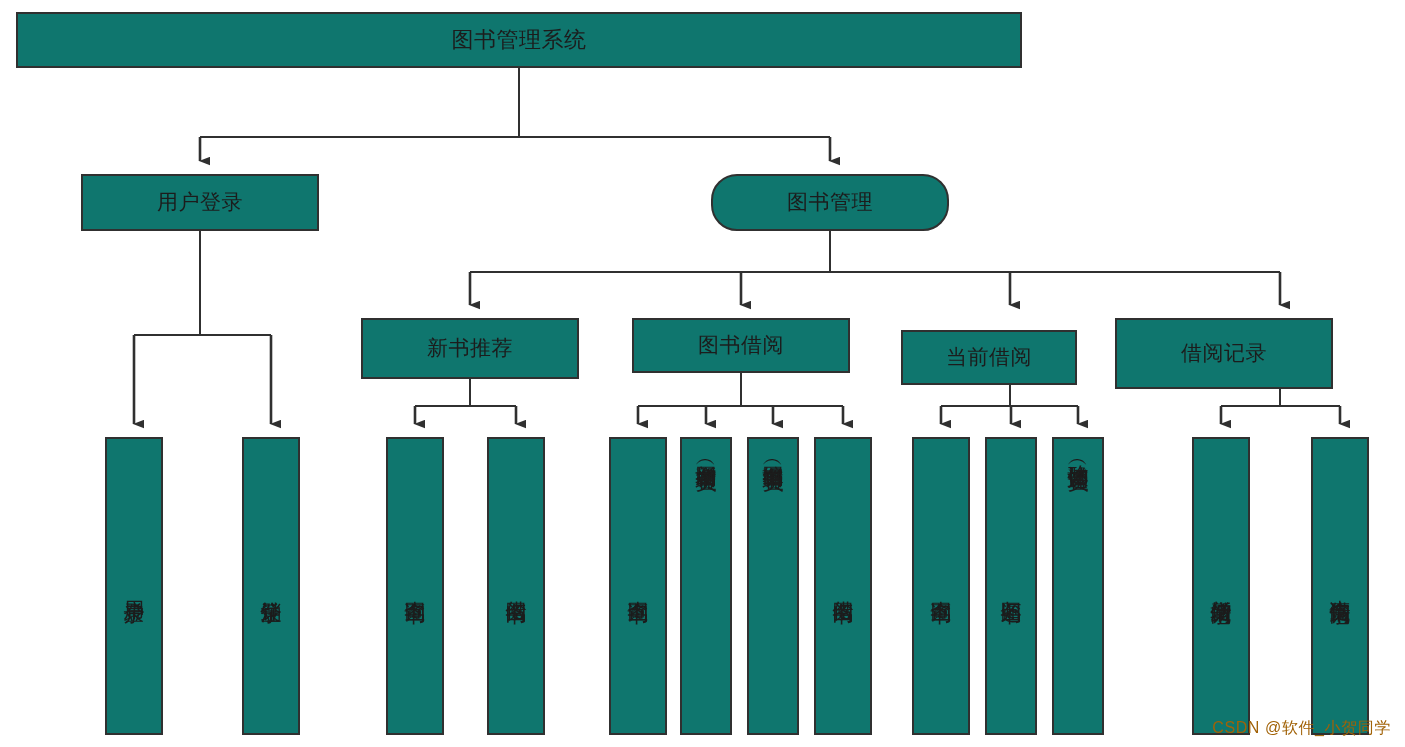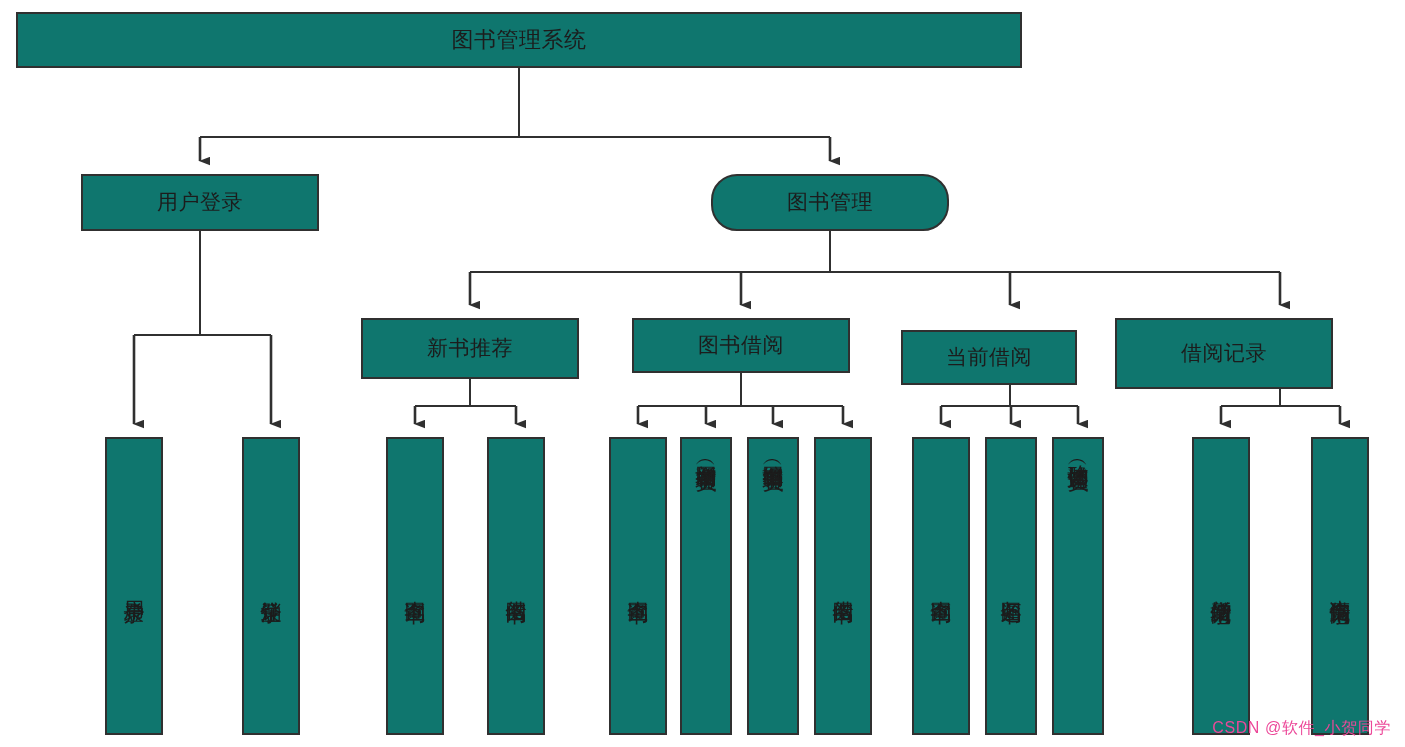--- a/index.html
+++ b/index.html
@@ -61,21 +61,21 @@
   }
   .node.vert.mid {
     align-items: center;
     padding-top: 0;
   }
   #watermark {
     position: absolute;
     right: 14px;
     bottom: 8px;
     font-size: 16px;
-    color: #ec4899;
+    color: #a16207;
     letter-spacing: 0.6px;
     z-index: 3;
     white-space: nowrap;
     font-family: "Liberation Sans", "DejaVu Sans", sans-serif;
     margin-top: 32px;
   }
 </style>
 </head>
 <body>
 

